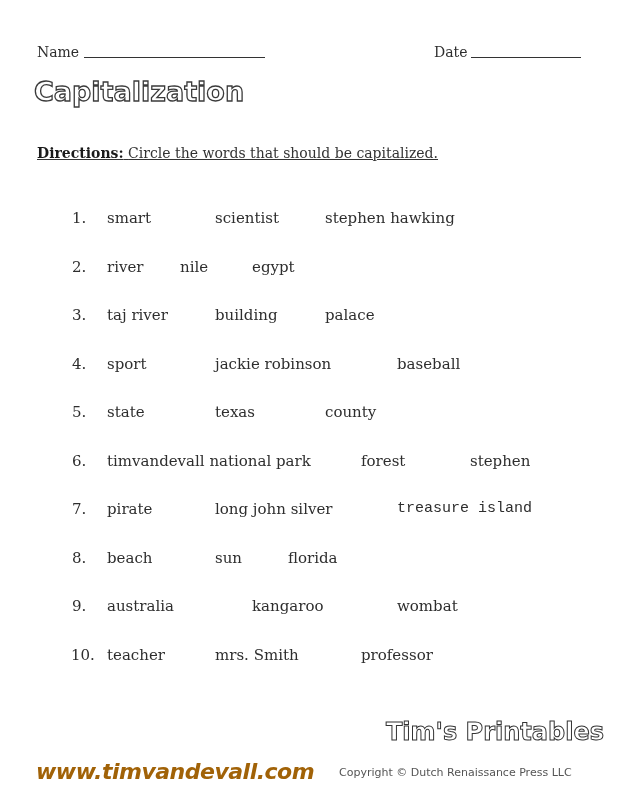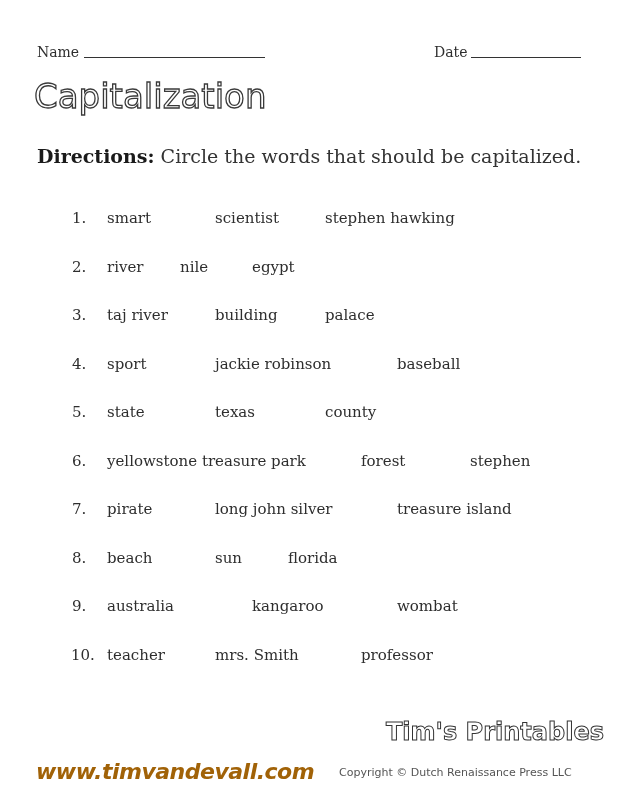--- a/index.html
+++ b/index.html
@@ -1,24 +1,24 @@
 <!DOCTYPE html>
 <html><head>
   <meta charset="utf-8">
   <style>
     html, body { margin: 0; padding: 0; background: #ffffff; }
     body { width: 618px; height: 800px; position: relative; overflow: hidden;
            font-family: "DejaVu Serif", "Liberation Serif", serif; color: #2a2a2a; }
     .abs { position: absolute; }
     .label { font-size: 14px; color: #2e2e2e; }
     .line { position: absolute; height: 1px; background: #333; border: none; }
-    .title { font-family: "DejaVu Sans", "Liberation Sans", sans-serif; font-weight: normal;
-             font-size: 34px; color: #ffffff; letter-spacing: 0px;
+    .title { font-family: "DejaVu Sans", "Liberation Sans", sans-serif; font-weight: bold;
+             font-size: 27px; color: #ffffff; letter-spacing: 0px;
              -webkit-text-stroke: 1.3px #3a3a3a; }
-    .directions { font-size: 19px; color: #333; }
+    .directions { font-size: 14px; color: #333; text-decoration: underline; }
     .directions b { font-weight: bold; color: #1a1a1a; }
     .row { position: absolute; left: 0; height: 20px; font-size: 15px; color: #2e2e2e; }
     .num { position: absolute; }
     .word { position: absolute; white-space: nowrap; }
     .brand { font-family: "DejaVu Sans", "Liberation Sans", sans-serif; font-weight: bold;
              font-size: 24px; color: #ffffff; -webkit-text-stroke: 1px #333; }
     .url { font-family: "DejaVu Sans", "Liberation Sans", sans-serif; font-style: italic;
            font-weight: bold; font-size: 22px; color: #a16207; letter-spacing: -0.5px; text-align: right; }
     .copyright { font-family: "DejaVu Sans", "Liberation Sans", sans-serif; font-size: 11px; color: #555; text-align: right; }
   </style>
@@ -68,30 +68,30 @@
 
 <div class="row" style="top:403px;">
   <span class="num" style="left:72px;">5.</span>
   <span class="word" style="left:107px;">state</span>
   <span class="word" style="left:215px;">texas</span>
   <span class="word" style="left:325px;">county</span>
 </div>
 
 <div class="row" style="top:452px;">
   <span class="num" style="left:72px;">6.</span>
-  <span class="word" style="left:107px;">yellowstone treasure park</span>
+  <span class="word" style="left:107px;">timvandevall national park</span>
   <span class="word" style="left:361px;">forest</span>
   <span class="word" style="left:470px;">stephen</span>
 </div>
 
 <div class="row" style="top:500px;">
   <span class="num" style="left:72px;">7.</span>
   <span class="word" style="left:107px;">pirate</span>
   <span class="word" style="left:215px;">long john silver</span>
-  <span class="word" style="left:397px;">treasure island</span>
+  <span class="word" style="left:397px;font-family:Liberation Mono, monospace;">treasure island</span>
 </div>
 
 <div class="row" style="top:549px;">
   <span class="num" style="left:72px;">8.</span>
   <span class="word" style="left:107px;">beach</span>
   <span class="word" style="left:215px;">sun</span>
   <span class="word" style="left:288px;">florida</span>
 </div>
 
 <div class="row" style="top:597px;">

